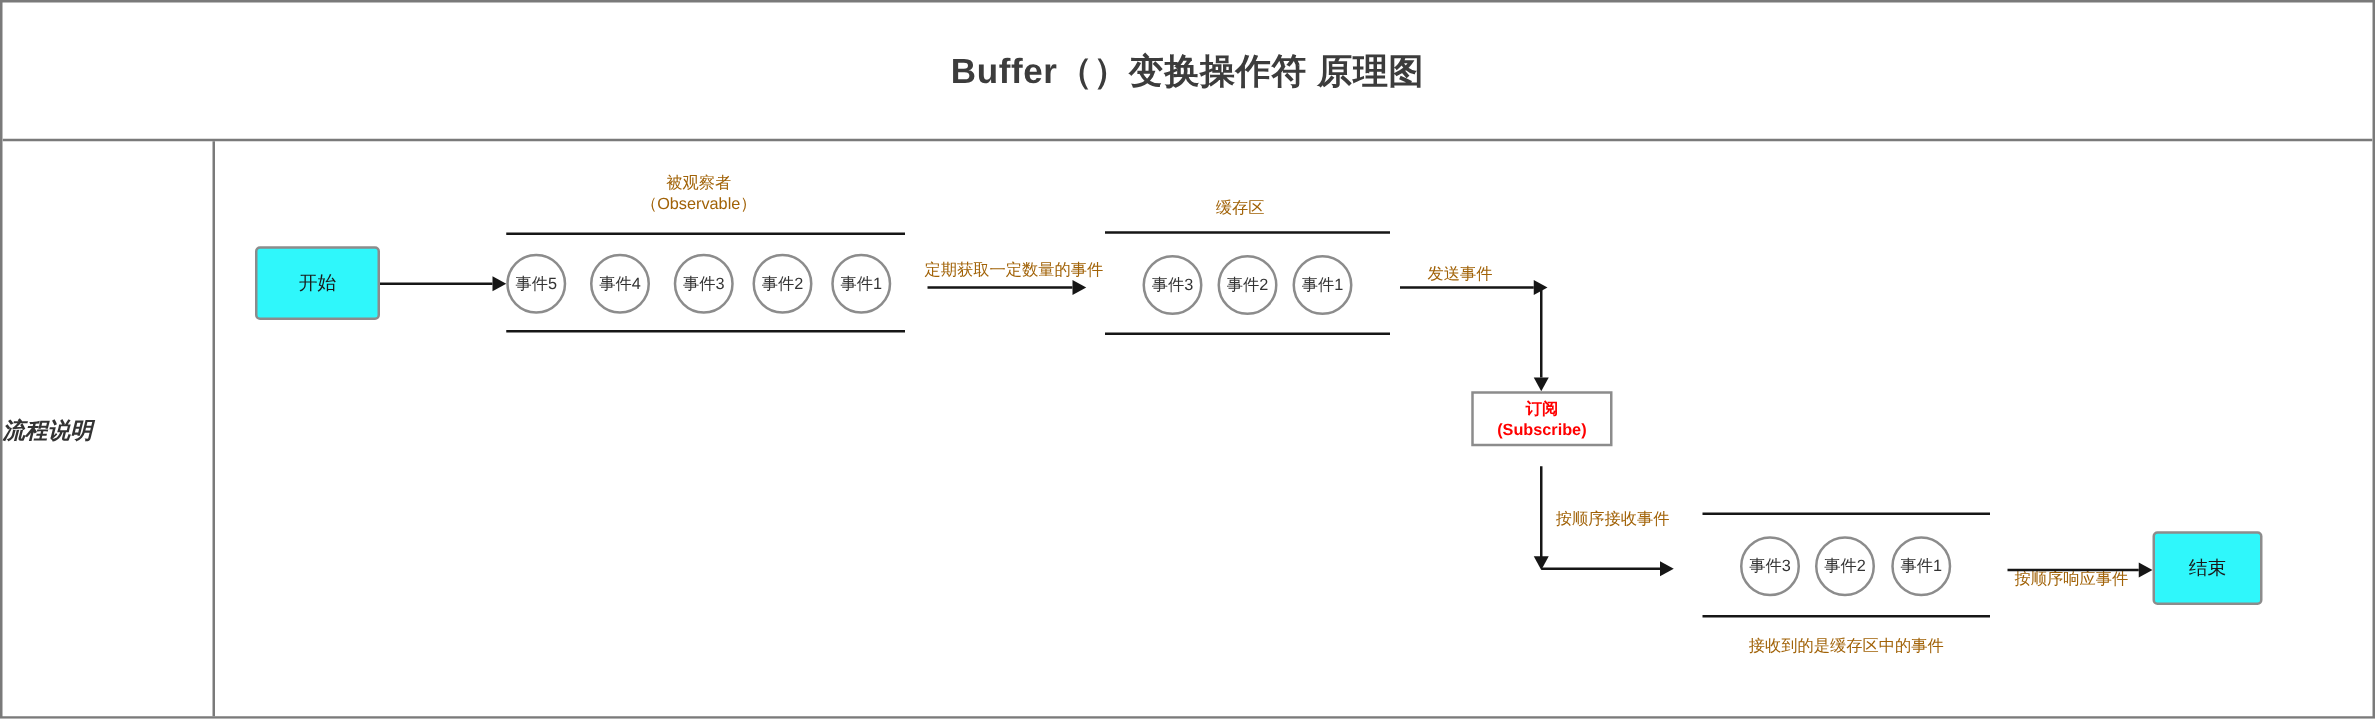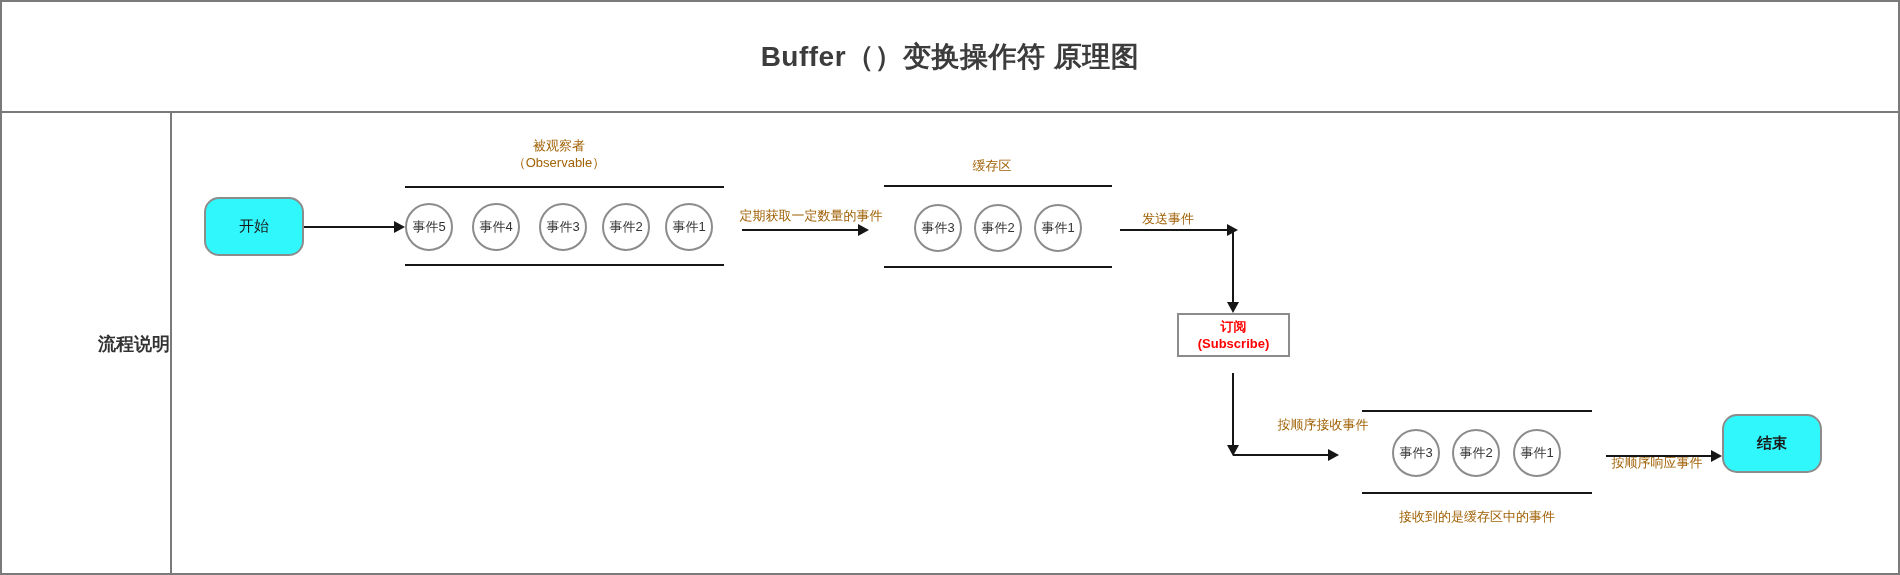--- a/index.html
+++ b/index.html
@@ -10,25 +10,25 @@
   }
   .title-band{
     position:absolute;left:0;top:0;width:100%;height:111px;
     border-bottom:2px solid #7a7a7a;box-sizing:border-box;
     display:flex;align-items:center;justify-content:center;
   }
   .title-text{font-size:28px;font-weight:700;color:#3c3c3c;letter-spacing:0.5px;}
   .sidebar{
     position:absolute;left:0;top:111px;width:170px;height:462px;
     border-right:2px solid #7a7a7a;box-sizing:border-box;
-    display:flex;align-items:center;justify-content:flex-end;
+    display:flex;align-items:center;justify-content:flex-start;font-style:italic;
   }
   .sidebar-text{font-size:18px;font-weight:700;color:#333;}
   .terminal{
-    position:absolute;background:#2ff7fb;border:2px solid #8c8c8c;border-radius:15px;
+    position:absolute;background:#2ff7fb;border:2px solid #8c8c8c;border-radius:4px;
     box-sizing:border-box;display:flex;align-items:center;justify-content:center;
     font-size:15px;color:#1a1a1a;
   }
   .process-box{
     position:absolute;background:#fff;border:2px solid #8c8c8c;box-sizing:border-box;
     display:flex;flex-direction:column;align-items:center;justify-content:center;
     font-size:13px;color:#ff0000;line-height:17px;text-align:center;
   }
   .track{position:absolute;height:2px;background:#161616;}
   .event-circle{
@@ -109,38 +109,38 @@
   <div class="vline" style="left:1230px;top:229px;width:2px;height:71px;"></div>
   <div class="ah-d" style="left:1225px;top:300px;"></div>
 
   <div class="process-box" style="left:1175px;top:311px;width:113px;height:44px;font-weight:bold;">
     <div>订阅</div>
     <div>(Subscribe)</div>
   </div>
 
   <div class="vline" style="left:1230px;top:371px;width:2px;height:73px;"></div>
   <div class="ah-d" style="left:1225px;top:443px;"></div>
-  <div class="red-label" style="left:1238px;top:414px;width:100px;margin-left:33px;">按顺序接收事件</div>
+  <div class="red-label" style="left:1238px;top:404px;width:100px;">按顺序接收事件</div>
   <div class="hline" style="left:1231px;top:452px;width:95px;"></div>
   <div class="ah-r" style="left:1326px;top:447px;"></div>
 
   <div class="track" style="left:1360px;top:408px;width:230px;"></div>
   <div class="track" style="left:1360px;top:490px;width:230px;"></div>
   <div class="event-circle" style="left:1390px;top:427px;">
     <span>事件3</span>
   </div>
   <div class="event-circle" style="left:1450px;top:427px;">
     <span>事件2</span>
   </div>
   <div class="event-circle" style="left:1511px;top:427px;">
     <span>事件1</span>
   </div>
   <div class="red-label" style="left:1365px;top:506px;width:220px;">接收到的是缓存区中的事件</div>
 
   <div class="red-label" style="left:1605px;top:452px;width:100px;">按顺序响应事件</div>
   <div class="hline" style="left:1604px;top:453px;width:105px;"></div>
   <div class="ah-r" style="left:1709px;top:448px;"></div>
 
-  <div class="terminal" style="left:1720px;top:412px;width:100px;height:59px;font-weight:bold;">
+  <div class="terminal" style="left:1720px;top:423px;width:88px;height:59px;">
     <span>结束</span>
   </div>
 
 </div>
 
 </body></html>

